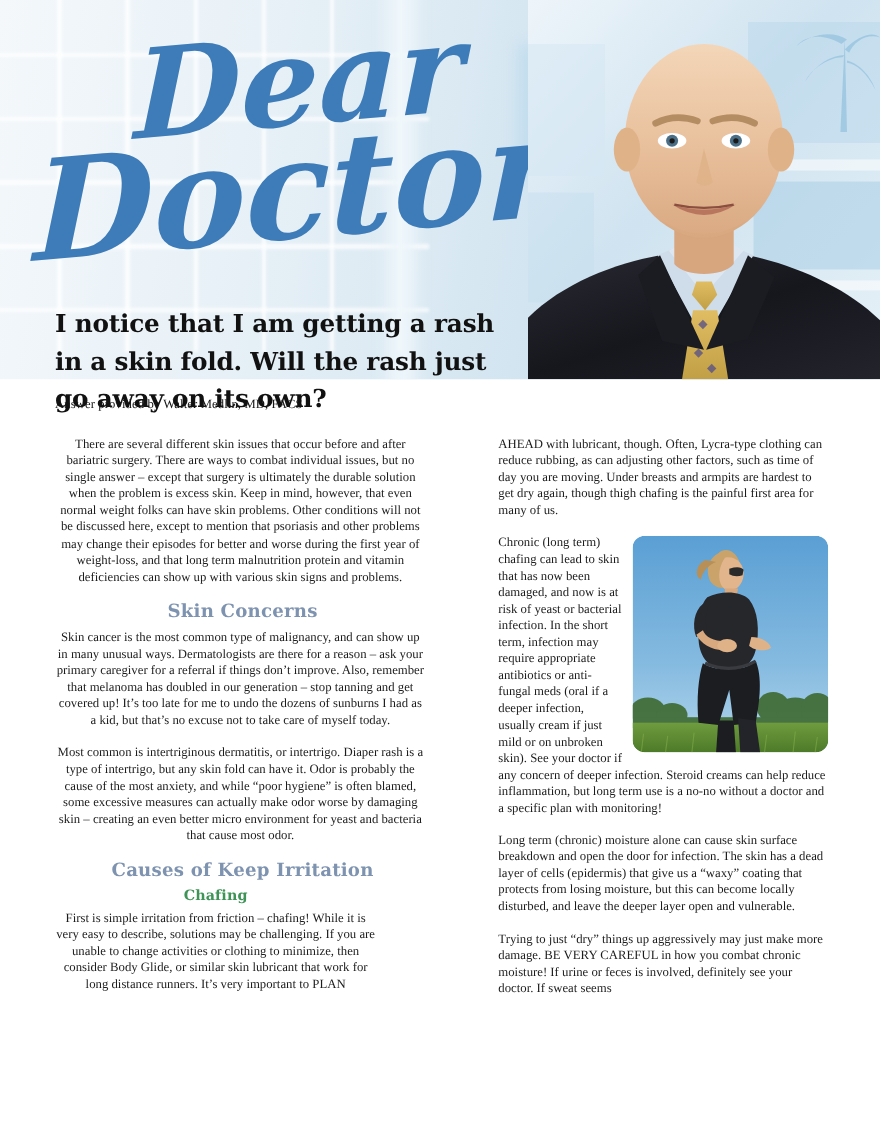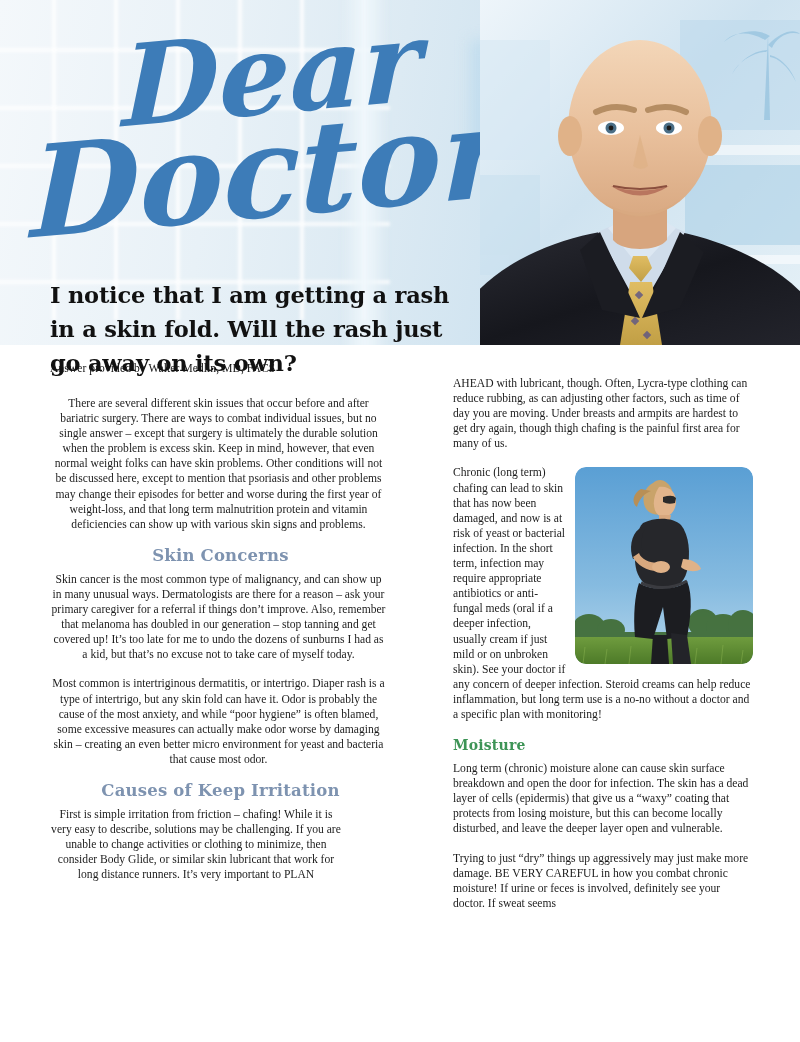--- a/index.html
+++ b/index.html
@@ -106,21 +106,21 @@
   
   .col {
     position: absolute;
     font-family: "Liberation Serif", "DejaVu Serif", serif;
     font-size: 11.6px;
     line-height: 15.1px;
     color: #1c1c1c;
     text-align: left;
   }
   .col-left  { left: 50px;  top: 396px; width: 337px; text-align: center; }
-  .col-right { left: 453px; top: 376px; width: 300px; }
+  .col-right { left: 453px; top: 396px; width: 300px; }
 
   .col p {
     margin: 0 0 14px 0;
   }
   .col p:last-child { margin-bottom: 0; }
 
   h2.sec {
     font-family: "DejaVu Serif", "Liberation Serif", serif;
     font-weight: bold;
     font-size: 16.5px;
@@ -286,20 +286,21 @@
 
 <div class="col col-left">
   <p>There are several different skin issues that occur before and after bariatric surgery. There are ways to combat individual issues, but no single answer – except that surgery is ultimately the durable solution when the problem is excess skin. Keep in mind, however, that even normal weight folks can have skin problems. Other conditions will not be discussed here, except to mention that psoriasis and other problems may change their episodes for better and worse during the first year of weight-loss, and that long term malnutrition protein and vitamin deficiencies can show up with various skin signs and problems.</p>
 
   <h2 class="sec">Skin Concerns</h2>
   <p>Skin cancer is the most common type of malignancy, and can show up in many unusual ways. Dermatologists are there for a reason – ask your primary caregiver for a referral if things don’t improve. Also, remember that melanoma has doubled in our generation – stop tanning and get covered up! It’s too late for me to undo the dozens of sunburns I had as a kid, but that’s no excuse not to take care of myself today.</p>
   <p>Most common is intertriginous dermatitis, or intertrigo. Diaper rash is a type of intertrigo, but any skin fold can have it. Odor is probably the cause of the most anxiety, and while “poor hygiene” is often blamed, some excessive measures can actually make odor worse by damaging skin – creating an even better micro environment for yeast and bacteria that cause most odor.</p>
 
   <h2 class="sec spaced">Causes of Keep Irritation</h2>
 
+  <h3 class="sub indent">Chafing</h3>
   <p class="indent">First is simple irritation from friction – chafing! While it is very easy to describe, solutions may be challenging. If you are unable to change activities or clothing to minimize, then consider Body Glide, or similar skin lubricant that work for long distance runners. It’s very important to PLAN</p>
 </div>
 
 <div class="col col-right clearfix">
   <p>AHEAD with lubricant, though. Often, Lycra-type clothing can reduce rubbing, as can adjusting other factors, such as time of day you are moving. Under breasts and armpits are hardest to get dry again, though thigh chafing is the painful first area for many of us.</p>
 
   <div class="walker-photo">
     <svg class="walk-svg" width="178" height="197" viewBox="0 0 178 197">
       <defs>
         <linearGradient id="sky" x1="0" y1="0" x2="0" y2="1">
@@ -361,16 +362,15 @@
           <path d="M96 166 L112 168 L116 197 L98 197 Z" fill="#232429"></path>
 
           <path d="M66 116 q24 10 46 -2" stroke="#3a3b40" stroke-width="3" fill="none"></path>
         </g>
       </g>
     </svg>
   </div>
 
   <p>Chronic (long term) chafing can lead to skin that has now been damaged, and now is at risk of yeast or bacterial infection. In the short term, infection may require appropriate antibiotics or anti-fungal meds (oral if a deeper infection, usually cream if just mild or on unbroken skin). See your doctor if any concern of deeper infection. Steroid creams can help reduce inflammation, but long term use is a no-no without a doctor and a specific plan with monitoring!</p>
 
-  <h2 class="sec moist" style="color:#3d9456;font-size:14px;">Moisture</h2>
   <p>Long term (chronic) moisture alone can cause skin surface breakdown and open the door for infection. The skin has a dead layer of cells (epidermis) that give us a “waxy” coating that protects from losing moisture, but this can become locally disturbed, and leave the deeper layer open and vulnerable.</p>
   <p>Trying to just “dry” things up aggressively may just make more damage. BE VERY CAREFUL in how you combat chronic moisture! If urine or feces is involved, definitely see your doctor. If sweat seems</p>
 </div>
 
 </body></html>

